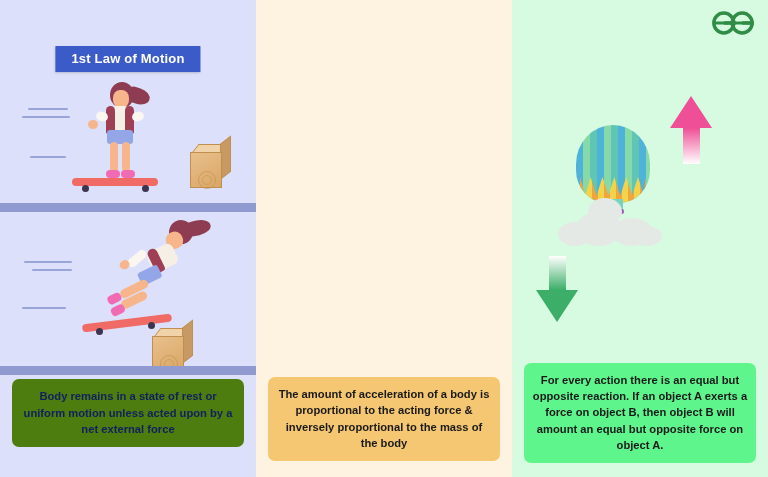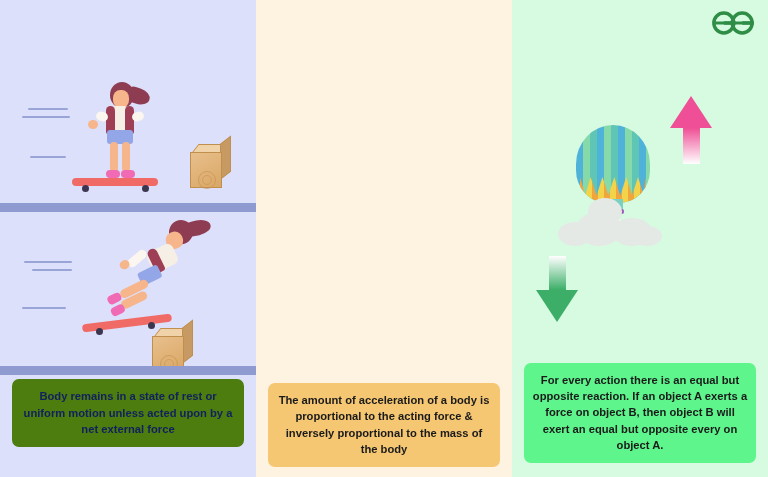--- a/index.html
+++ b/index.html
@@ -28,21 +28,21 @@
   }
 
   
   .caption{
     position:absolute;left:12px;right:12px;bottom:22px;
     border-radius:7px;text-align:center;
     font-size:11.2px;font-weight:bold;line-height:1.45;
     color:#1a1a1a;padding:9px 8px 10px 8px;
   }
   .p1 .caption{background:#4d7c0f;color:#11205e;bottom:30px;}
-  .p2 .caption{background:#f5c772;bottom:10px;}
+  .p2 .caption{background:#f5c772;bottom:16px;}
   .p3 .caption{background:#5df58c;bottom:14px;}
 
   
   .formula{
     position:absolute;left:0;right:0;text-align:center;
     font-family:"DejaVu Sans",sans-serif;
     font-weight:bold;color:#1f1f1f;
   }
   .formula.f2{top:306px;font-size:31px;letter-spacing:1px;}
   .formula.f3{top:306px;font-size:29px;letter-spacing:.5px;}
@@ -117,20 +117,21 @@
   .arrow-down{left:24px;top:256px;}
   .arrow-down .stem{height:34px;background:linear-gradient(180deg,#ffffff,#3cae68);}
   .arrow-down .tri{border-left:21px solid transparent;border-right:21px solid transparent;border-top:32px solid #3cae68;}
 </style>
 </head>
 <body>
 
 <div class="infographic">
 
   <section class="panel p1">
+    <div class="title-banner">1st Law of Motion</div>
 
     <div class="scene s1">
       <div class="speedline" style="left:28px;top:28px;width:40px;"></div>
       <div class="speedline" style="left:22px;top:36px;width:48px;"></div>
       <div class="speedline" style="left:30px;top:76px;width:36px;"></div>
 
       <div class="skater">
         <div class="sk-hair" style="left:110px;top:2px;width:24px;height:26px;"></div>
         <div class="sk-hair" style="left:126px;top:8px;width:24px;height:16px;border-radius:40% 60% 60% 40%;transform:rotate(18deg);"></div>
         <div class="sk-skin" style="left:113px;top:10px;width:16px;height:18px;border-radius:45%;"></div>
@@ -273,16 +274,16 @@
       <span style="left:30px;top:2px;width:34px;height:28px;"></span>
       <span style="left:74px;top:30px;width:30px;height:20px;"></span>
     </div>
 
     <div class="big-arrow arrow-down">
       <div class="stem"></div>
         <div class="tri"></div>
     </div>
 
 
-    <div class="caption">For every action there is an equal but opposite reaction. If an object A exerts a force on object B, then object B will exert an equal but opposite every on object A.</div>
+    <div class="caption">For every action there is an equal but opposite reaction. If an object A exerts a force on object B, then object B will amount an equal but opposite force on object A.</div>
   </section>
 
 </div>
 
 </body></html>

